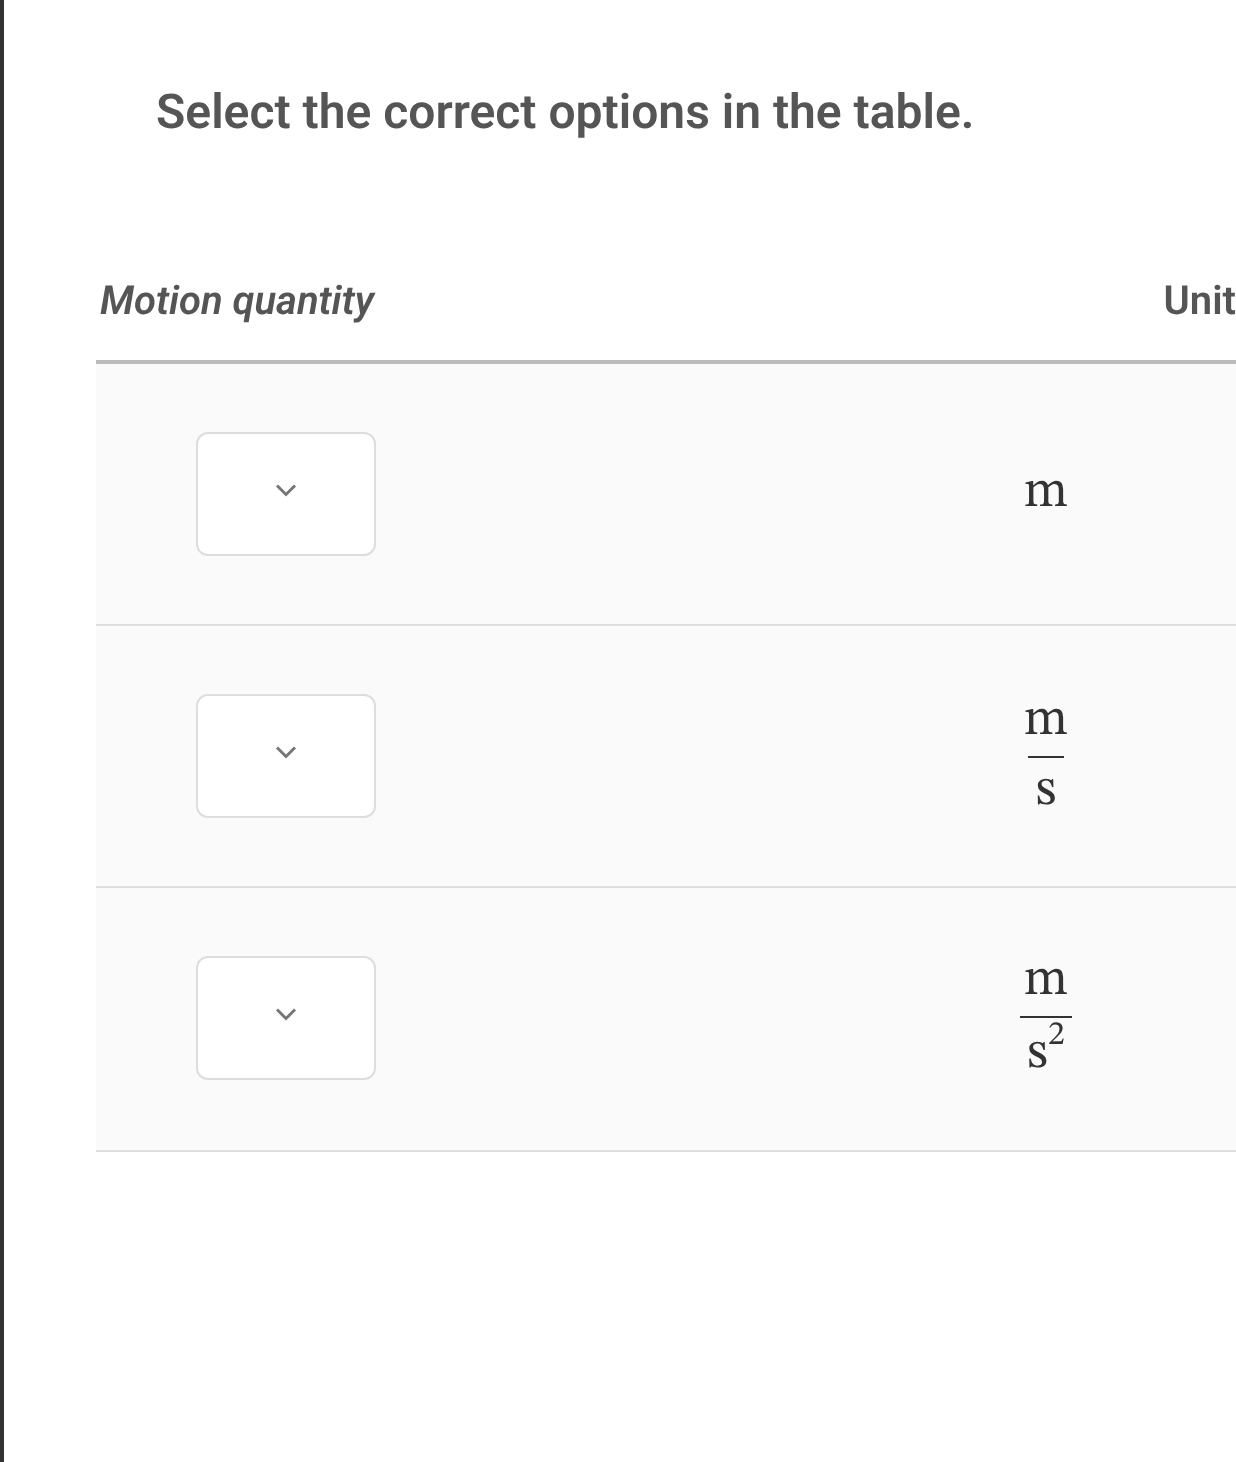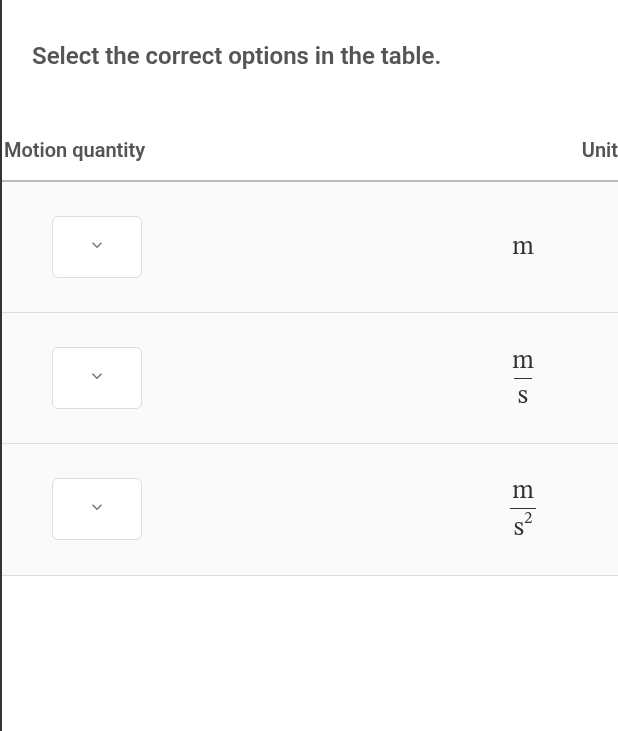--- a/index.html
+++ b/index.html
@@ -10,20 +10,21 @@
     body {
       font-family: -apple-system, BlinkMacSystemFont, "Segoe UI", Roboto, Helvetica, Arial, sans-serif;
       width: 618px;
       height: 731px;
       background: #fff;
       color: #4a4a4a;
       border-left: 2px solid #333;
     }
     .container {
       padding: 0;
+      margin-left: 46px;
     }
     .instruction {
       font-size: 24px;
       font-weight: 600;
       color: #555;
       padding: 42px 30px 50px 30px;
     }
     table {
       width: 100%;
       border-collapse: collapse;
@@ -32,20 +33,21 @@
       text-align: left;
       font-size: 20px;
       font-weight: 600;
       color: #555;
       padding: 18px 0 18px 0;
       border-bottom: 2px solid #bbb;
       background: #fff;
     }
     thead th.col-quantity {
       padding-left: 2px;
+      font-style: italic;
     }
     thead th.col-unit {
       text-align: right;
       width: 190px;
     }
     tbody tr {
       border-bottom: 1px solid #ddd;
       background: #fafafa;
     }
     tbody td {

